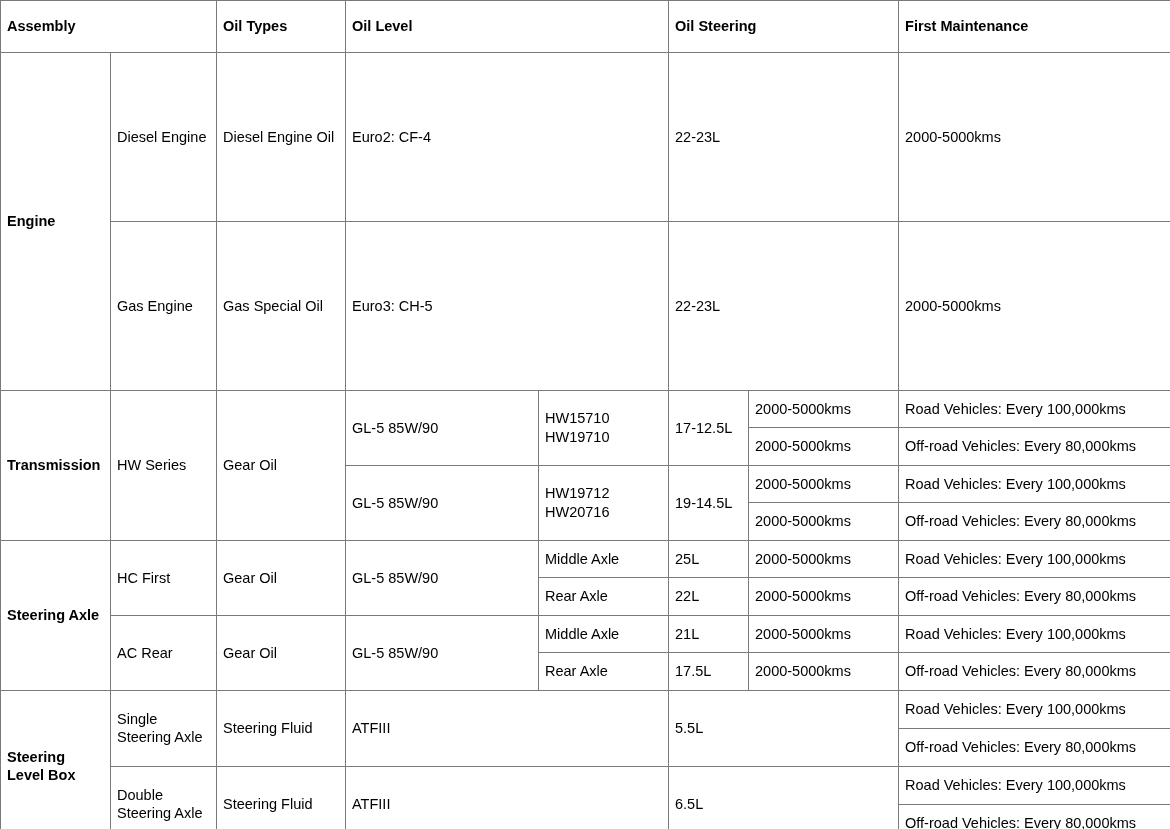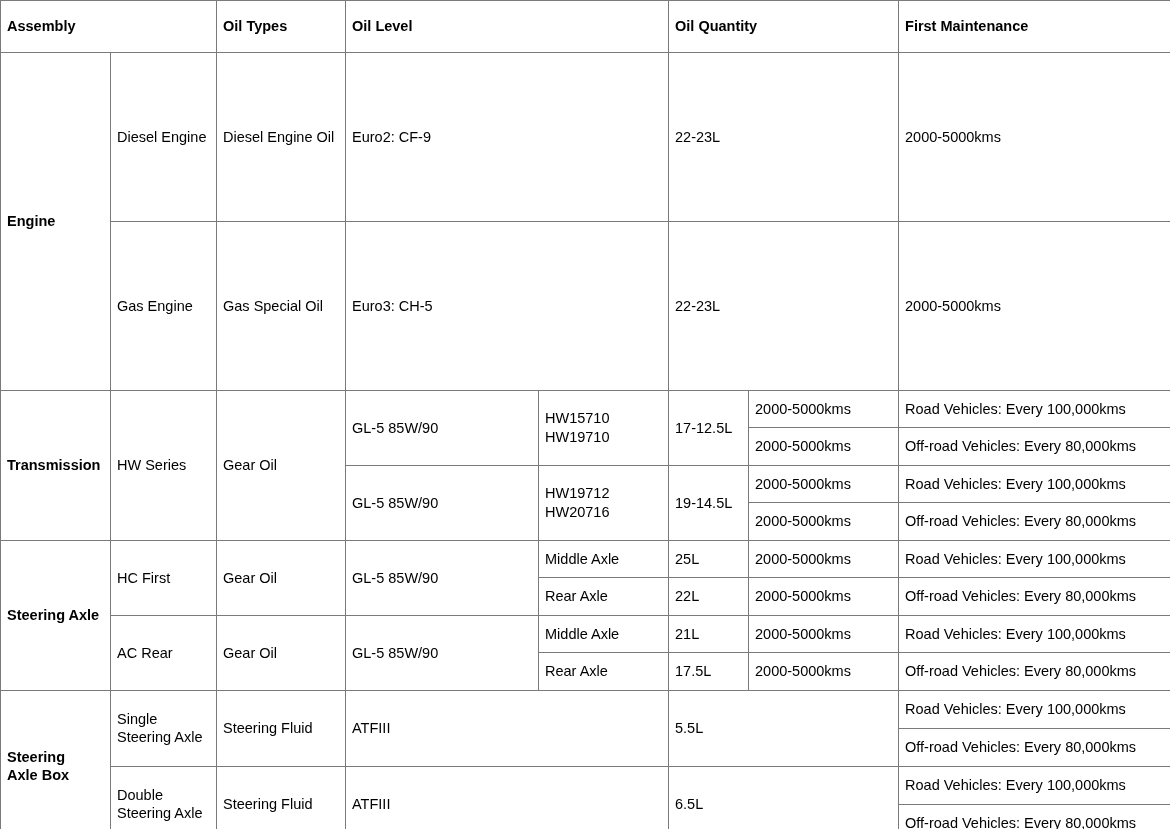--- a/index.html
+++ b/index.html
@@ -66,30 +66,30 @@
     <col style="width:80px">
     <col style="width:150px">
     <col style="width:272px">
   </colgroup>
 
   <tbody>
       <tr>
     <td class="hdr" colspan="2">Assembly</td>
     <td class="hdr">Oil Types</td>
     <td class="hdr" colspan="3">Oil Level</td>
-    <td class="hdr" colspan="2">Oil Quantity</td>
+    <td class="hdr" colspan="2">Oil Steering</td>
     <td class="hdr">First Maintenance</td>
     <td class="hdr">Scheduled Maintenance</td>
   </tr>
 
   <tr>
     <td class="shade bold" rowspan="4">Engine</td>
     <td class="shade" rowspan="2">Diesel Engine</td>
     <td class="shade" rowspan="2">Diesel Engine Oil</td>
-    <td class="shade" colspan="3" rowspan="2">Euro2: CF-9</td>
+    <td class="shade" colspan="3" rowspan="2">Euro2: CF-4</td>
     <td class="shade" colspan="2" rowspan="2">22-23L</td>
     <td class="shade" rowspan="2">2000-5000kms</td>
     <td class="shade" style="height:38px">Road Vehicles: Every 10,000kms</td>
   </tr>
   <tr>
     <td class="shade" style="height:37px">Off-road Vehicles: Every 5,000kms</td>
   </tr>
   <tr>
     <td class="shade" rowspan="2">Gas Engine</td>
     <td class="shade" rowspan="2">Gas Special Oil</td>
@@ -162,21 +162,21 @@
   <tr>
     <td class="shade" style="height:38px">Rear Axle</td>
     <td class="shade">17.5L</td>
     <td class="shade">2000-5000kms</td>
     <td class="shade">Off-road Vehicles: Every 80,000kms</td>
   </tr>
 
   <tr>
     <td class="bold" rowspan="4">
       <span class="linebreak">Steering</span>
-      <span class="linebreak">Axle Box</span>
+      <span class="linebreak">Level Box</span>
     </td>
     <td rowspan="2">
       <span class="linebreak">Single</span>
       <span class="linebreak">Steering Axle</span>
     </td>
     <td rowspan="2">Steering Fluid</td>
     <td colspan="3" rowspan="2">ATFIII</td>
     <td colspan="2" rowspan="2">5.5L</td>
     <td colspan="2" style="height:38px">Road Vehicles: Every 100,000kms</td>
   </tr>

